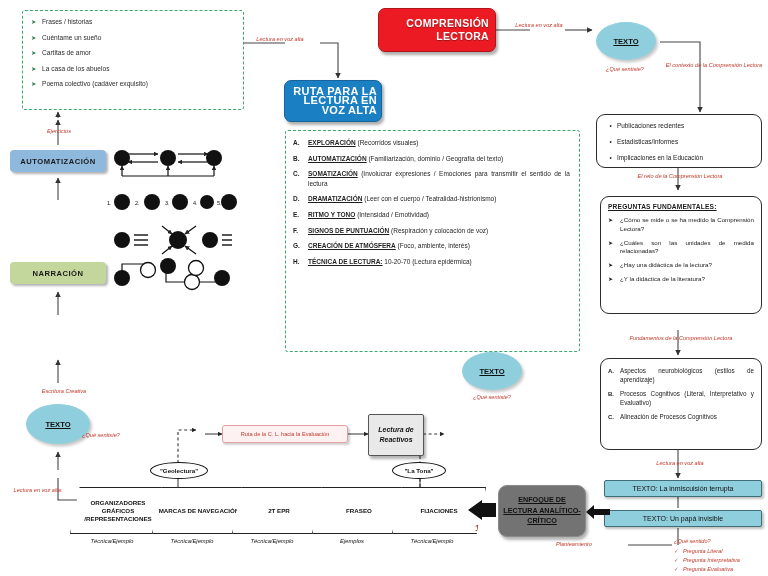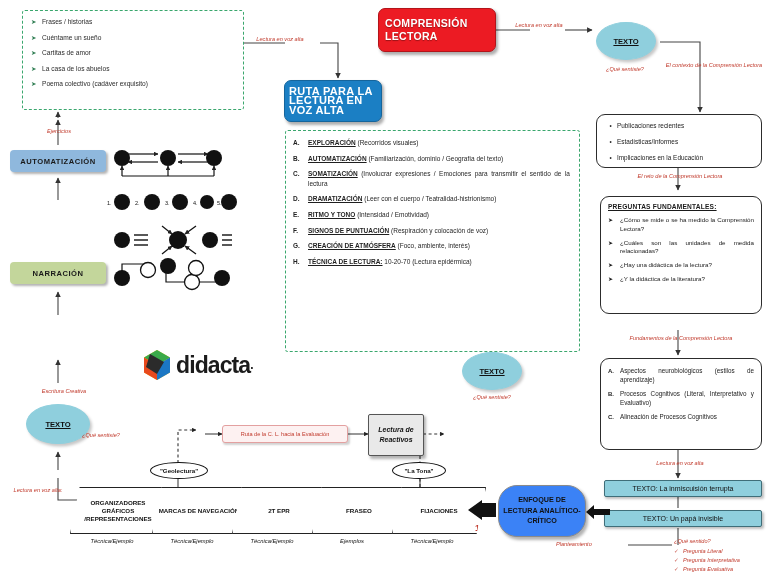--- a/index.html
+++ b/index.html
@@ -44,21 +44,21 @@
   .dot-row:last-child{margin-bottom:0;}
   .dot-g{width:13px;flex:0 0 13px;text-align:center;color:#333;}
   .q-row{display:flex;align-items:flex-start;margin-bottom:5.5px;font-size:6.2px;line-height:8.6px;}
   .q-row:last-child{margin-bottom:0;}
   .q-g{width:12px;flex:0 0 12px;font-weight:bold;font-size:6px;}
   .q-t{text-align:justify;}
   .head-u{font-size:6.6px;font-weight:bold;text-decoration:underline;display:block;margin-bottom:6px;letter-spacing:.2px;}
 
   
   .rbox{
-    display:flex;align-items:center;justify-content:center;text-align:left;
+    display:flex;align-items:center;justify-content:center;text-align:right;
     border-radius:7px;color:#fff;font-weight:bold;letter-spacing:.3px;
     box-shadow:2px 2.5px 3px rgba(0,0,0,.32);
   }
   .rbox.red{background:#ec1b23;border:1px solid #b3141a;font-size:10.5px;line-height:13px;
             text-shadow:0 1px 1px rgba(0,0,0,.35);}
   .rbox.blue{background:#1b7fc4;border:1px solid #15659c;font-size:11px;line-height:9.6px;}
   .rbox.blue2{background:#1577c0;border:1px solid #115e97;font-size:7.6px;line-height:10px;}
 
   
   .bar{
@@ -98,24 +98,25 @@
   }
 
   
   .greybox{
     border:1.4px solid #555;background:#e9e9e9;border-radius:2px;
     display:flex;align-items:center;justify-content:center;text-align:center;
     font-size:7px;font-weight:bold;font-style:italic;color:#111;line-height:10px;
     box-shadow:2px 2.5px 3px rgba(0,0,0,.3);
   }
   .greyround{
-    border:1.2px solid #8a8a8a;background:#3b82f6;border-radius:19px;
+    border:1.2px solid #8a8a8a;background:#737373;border-radius:9px;
     display:flex;align-items:center;justify-content:center;text-align:center;
     font-size:7.2px;font-weight:bold;color:#111;line-height:10.5px;
     box-shadow:2px 2.5px 3px rgba(0,0,0,.3);
+    text-decoration:underline;
   }
 
   
   .chev{
     position:absolute;background:#fff;border:1.2px solid #222;
     display:flex;align-items:center;justify-content:center;text-align:center;
     font-size:6.2px;font-weight:bold;color:#111;line-height:8px;padding:0 5px;
     box-shadow:1.5px 2px 2px rgba(0,0,0,.2);
   }
   .chev .num{position:absolute;right:5px;bottom:1px;color:#c0392b;font-size:9px;font-weight:bold;}
@@ -323,31 +324,20 @@
     <div class="lrow">
       <span class="lmark">G.</span>
       <span class="lbody"><u>CREACIÓN DE ATMÓSFERA</u> <span>(Foco, ambiente, interés)</span></span>
     </div>
     <div class="lrow">
       <span class="lmark">H.</span>
       <span class="lbody"><u>TÉCNICA DE LECTURA:</u> <span>10-20-70 (Lectura epidérmica)</span></span>
     </div>
   </div>
 
-  <div class="abs" style="left:140px;top:348px;display:flex;align-items:center;">
-    <svg width="34" height="34" style="margin-right:2px;">
-      <polygon points="17,2 30,9.5 30,24.5 17,32 4,24.5 4,9.5" fill="#f5c518"></polygon>
-      <polygon points="17,2 30,9.5 17,17 4,9.5" fill="#3aaa4a"></polygon>
-      <polygon points="4,9.5 17,17 17,32 4,24.5" fill="#e8491d"></polygon>
-      <polygon points="17,17 30,9.5 30,24.5 17,32" fill="#1b77c4"></polygon>
-      <polygon points="10,6 24,14 17,26 6,19" fill="#2b2b2b"></polygon>
-    </svg>
-    <span class="logo-word">didacta</span>
-    <span class="logo-dot">.</span>
-  </div>
 
   <div class="abs ell" style="left:462px;top:352px;width:60px;height:38px;">
     <span>TEXTO</span>
   </div>
   <div class="abs ital-red" style="left:462px;top:394px;width:60px;">¿Qué sentiste?</div>
 
   <div class="abs ital-red" style="left:514px;top:22px;width:50px;">Lectura en voz alta</div>
 
   <div class="abs ell" style="left:596px;top:22px;width:60px;height:38px;">
     <span>TEXTO</span>

